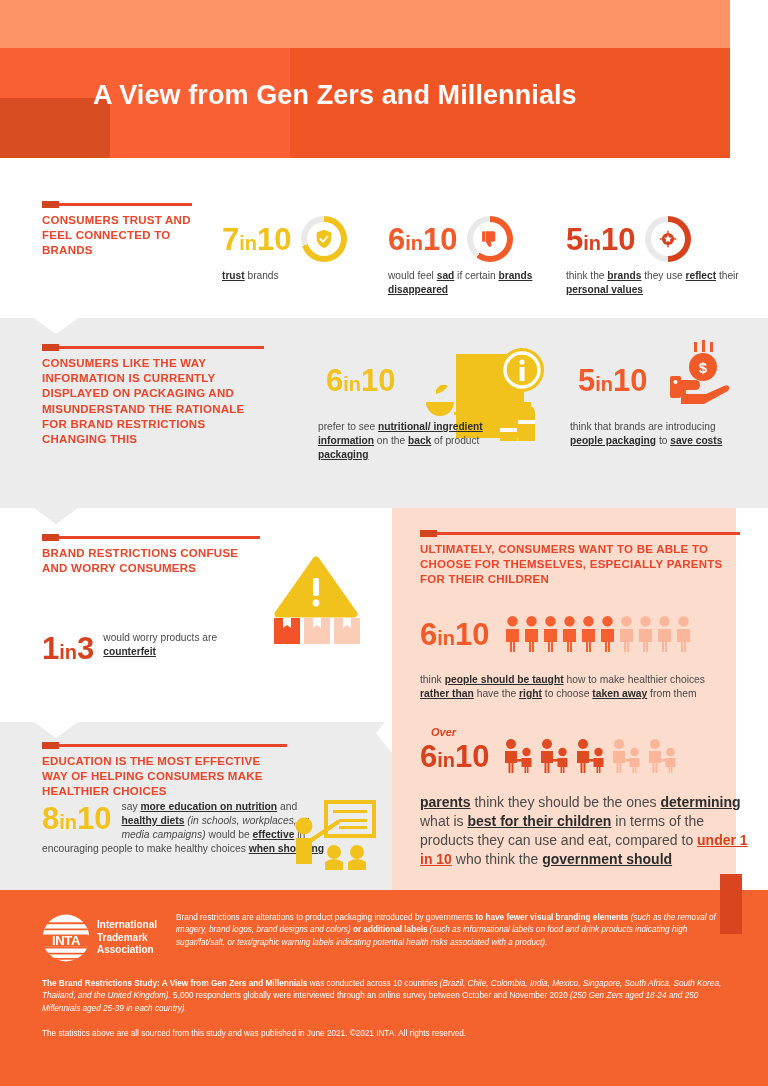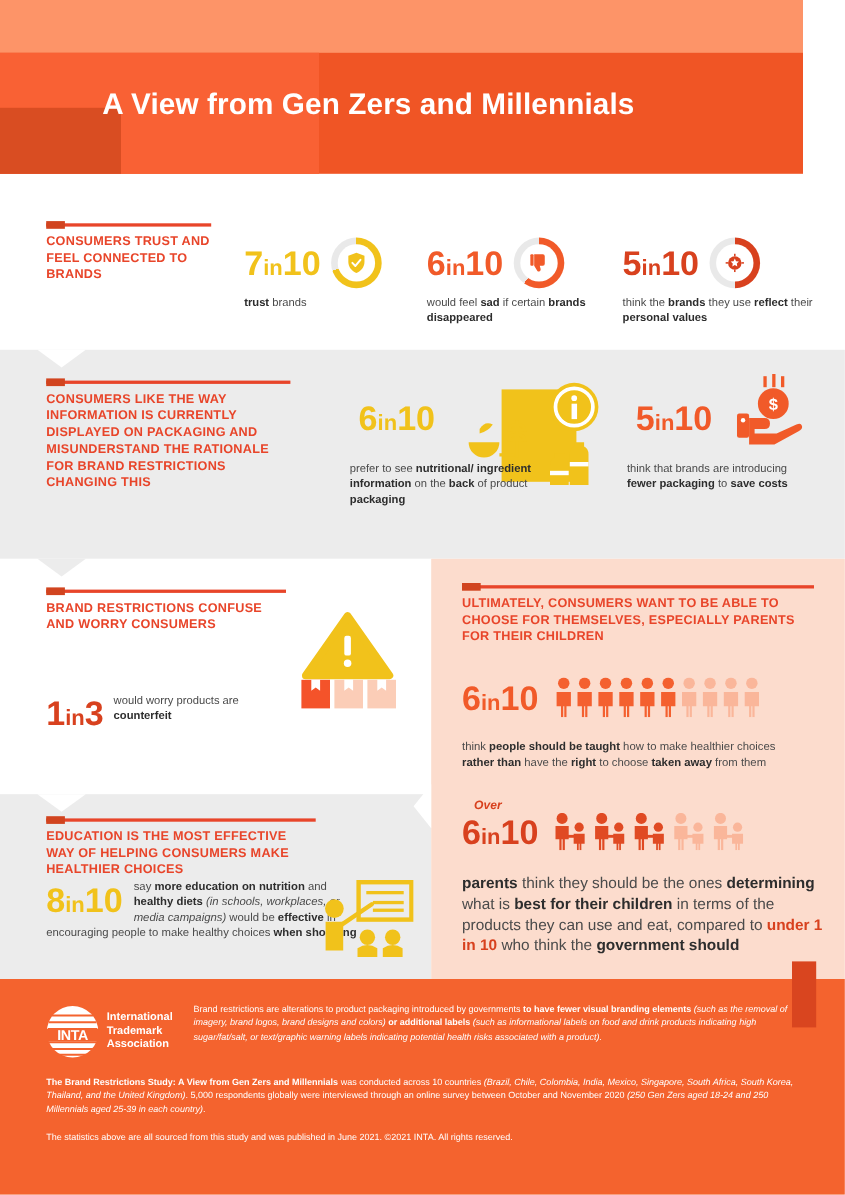--- a/index.html
+++ b/index.html
@@ -36,39 +36,39 @@
                letter-spacing:.25px; margin-top:7px; text-transform:uppercase; }
 
   
   .stat { font-weight:700; line-height:1; white-space:nowrap; }
   .stat .big { font-size:31px; }
   .stat .in  { font-size:20px; }
   .stat.yellow { color:#f1c21b; }
   .stat.orange { color:#f15a29; }
   .stat.red    { color:#d8411e; }
   .cap { font-size:10.2px; line-height:1.35; color:#4a4a4a; margin-top:7px; }
-  .cap b { color:#2d2d2d; font-weight:700; }
+  .cap b { color:#2d2d2d; font-weight:700;text-decoration:underline; }
 
   
   .donut { position:relative; width:46px; height:46px; border-radius:50%; }
   .donut .mark { position:absolute; left:50%; top:50%; transform:translate(-50%,-50%); }
 
   
   #s1 { top:178px; height:140px; }
   #s1 .hd { position:absolute; left:42px; top:25px; width:150px; }
   .s1-item { position:absolute; }
   .s1-row { display:flex; align-items:center; gap:9px; }
 
   
   #s2 { top:318px; height:190px; }
   #s2 .hd { position:absolute; left:42px; top:28px; width:222px; }
 
   
   #s3w { top:508px; height:214px; background:#fff; }
-  #s3p { position:absolute; left:392px; top:508px; width:376px; height:382px; background:#fcdccd; }
+  #s3p { position:absolute; left:392px; top:508px; width:344px; height:382px; background:#fcdccd; }
   #s4w { position:absolute; left:0; top:722px; width:392px; height:168px; background:#ececec; }
 
   
   #ft { position:absolute; left:0; top:890px; width:768px; height:196px; background:#f4632e; color:#fff; }
   .ft-tab { position:absolute; right:26px; top:-16px; width:22px; height:60px; background:#d9451f; }
   .ft-txt { font-size:8.2px; line-height:1.52; }
   .ft-txt b { font-weight:700; }
   .ft-txt i { font-style:italic; }
 
   
@@ -192,21 +192,21 @@
       <rect x="2" y="36" width="11" height="22" rx="2" fill="#f15a29"></rect>
       <circle cx="7.5" cy="42" r="2" fill="#fff"></circle>
       <path d="M13 40 h14 q5 0 5 5 t-5 5 h-9 v4 h20 l18 -8 q4 -2 5 1 q1 3 -3 5 l-22 12 h-23 Z" fill="#f15a29"></path>
     </svg>
 
     <div style="position:absolute; left:578px; top:47px; width:90px;">
       <div class="stat orange">
         <span class="big">5</span><span class="in">in</span><span class="big">10</span>
       </div>
     </div>
-    <div class="cap" style="position:absolute; left:570px; top:95px; width:170px;">think that brands are introducing <b>fewer packaging</b> to <b>save costs</b></div>
+    <div class="cap" style="position:absolute; left:570px; top:95px; width:170px;">think that brands are introducing <b>people packaging</b> to <b>save costs</b></div>
   </div>
 
   <div class="band band-white" id="s3w">
     <div class="chev" style="left:34px; top:0; border-top:16px solid #ececec;"></div>
 
     <div style="position:absolute; left:42px; top:28px; width:218px;">
       <div class="rule"></div>
       <div class="sec-title">BRAND RESTRICTIONS CONFUSE AND WORRY CONSUMERS</div>
     </div>
 

